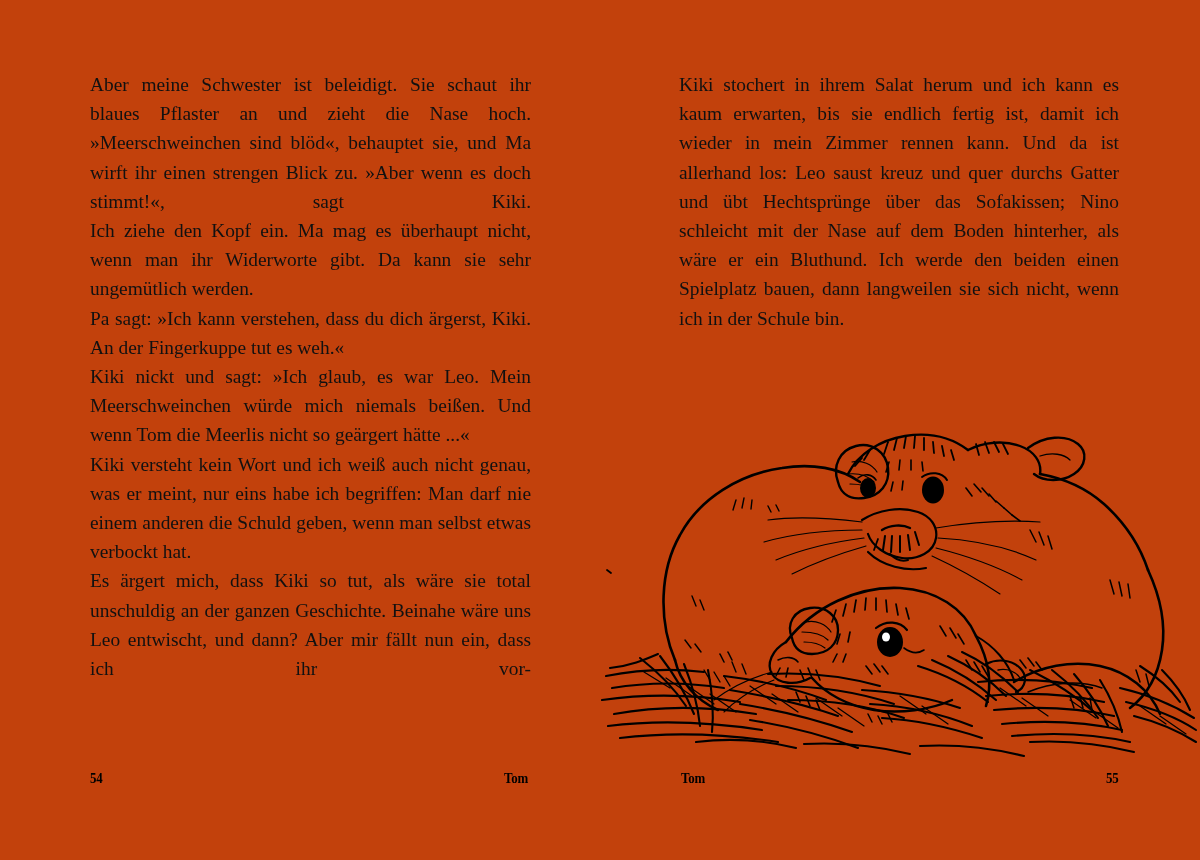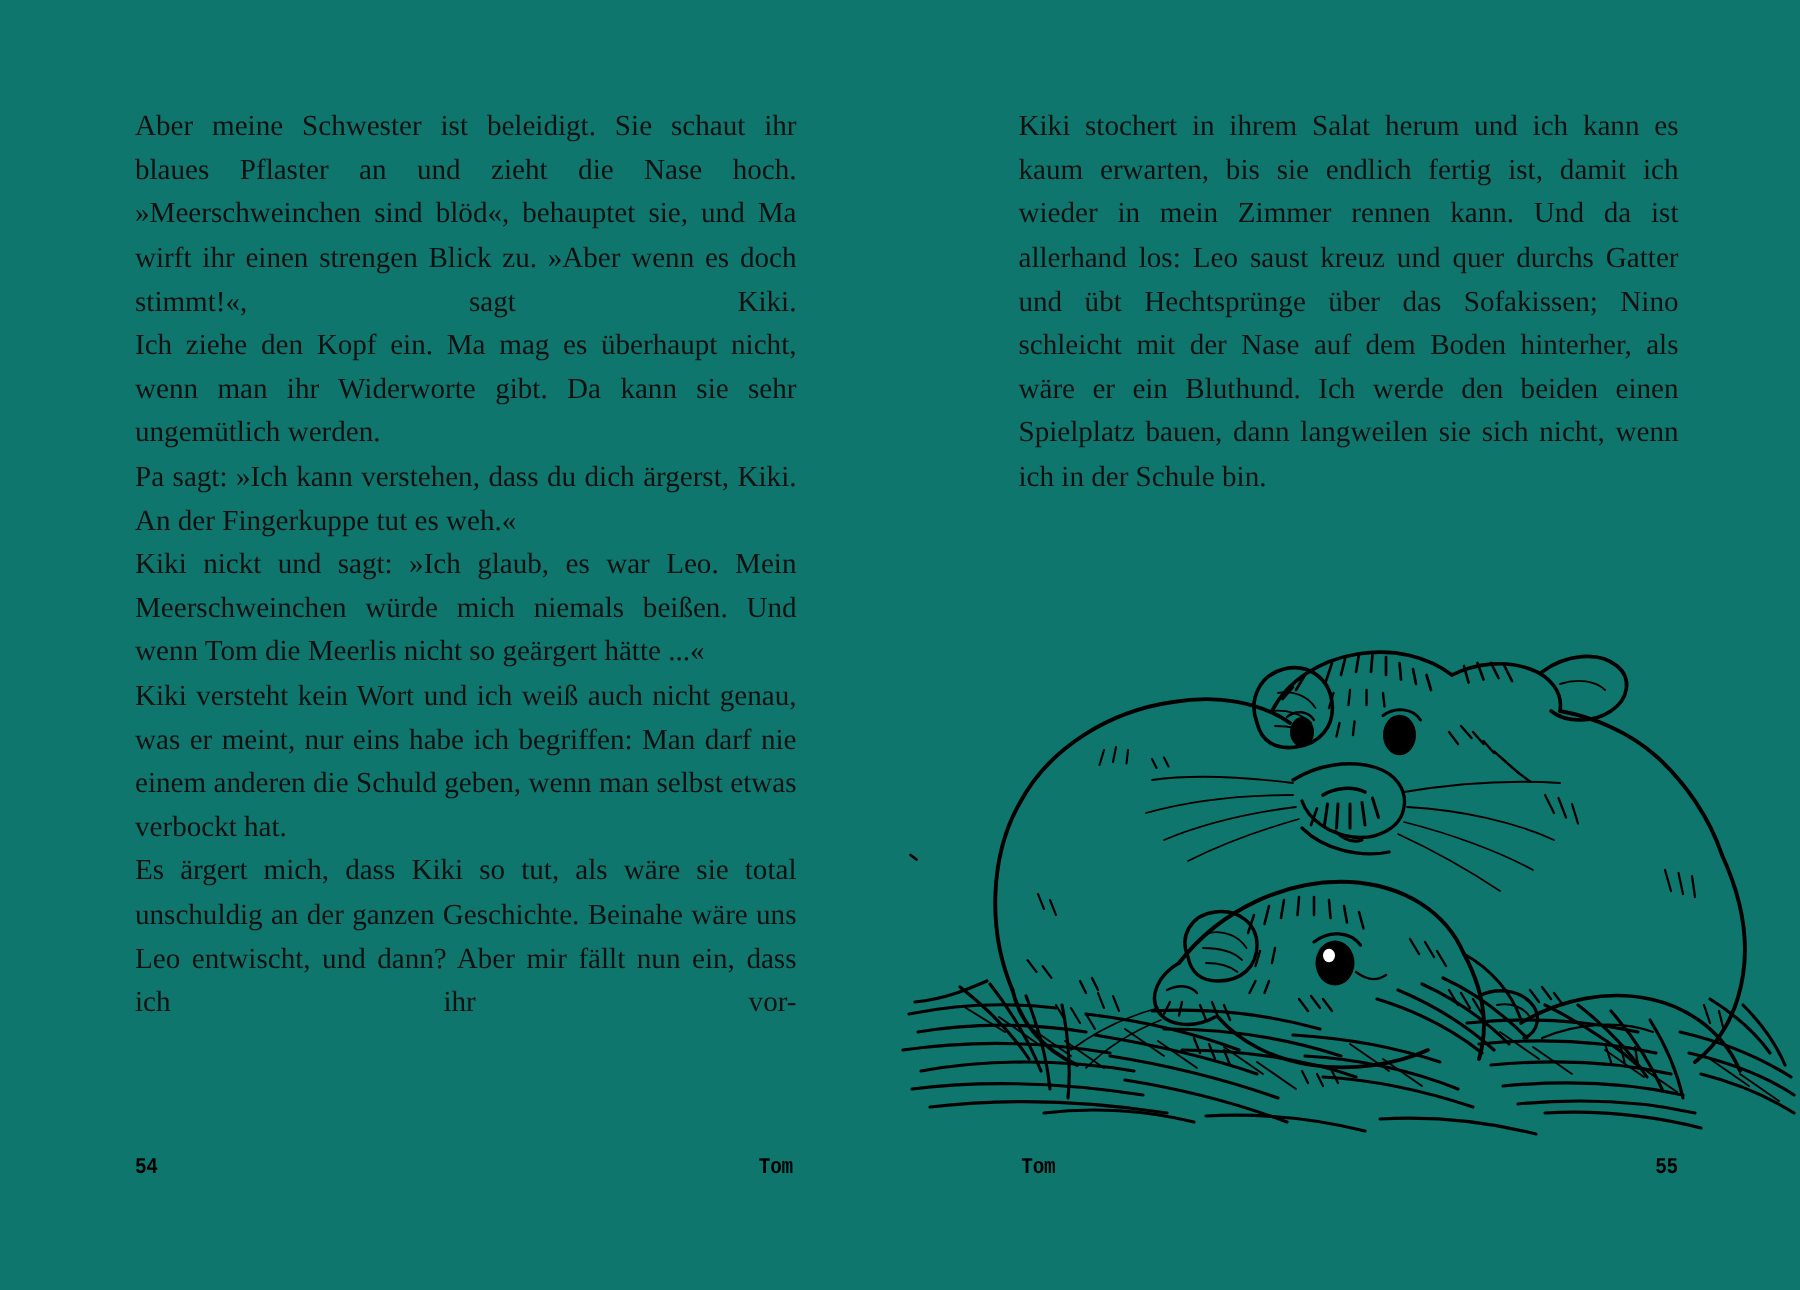--- a/index.html
+++ b/index.html
@@ -19,21 +19,21 @@
   .spread {
     position: absolute;
     inset: 0;
     display: flex;
   }
 
   .page {
     position: relative;
     width: 600px;
     height: 860px;
-    background: #0f766e;
+    background: #c2410c;
   }
 
   
   .text-col {
     position: absolute;
     top: 70px;
     font-size: 19.4px;
     line-height: 29.2px;
     text-align: justify;
     text-justify: inter-word;
@@ -66,21 +66,21 @@
 
   
   .footer {
     position: absolute;
     bottom: 0;
     left: 0;
     right: 0;
     height: 40px;
     display: flex;
     align-items: center;
-    font-family: Liberation Mono, monospace;
+    font-family: Liberation Serif, serif;
     font-weight: bold;
     font-size: 15px;
     letter-spacing: -0.2px;
     color: #000000;
   }
   .page-left .footer {
     left: 90px;
     right: 70px;
     bottom: 62px;
     justify-content: space-between;

